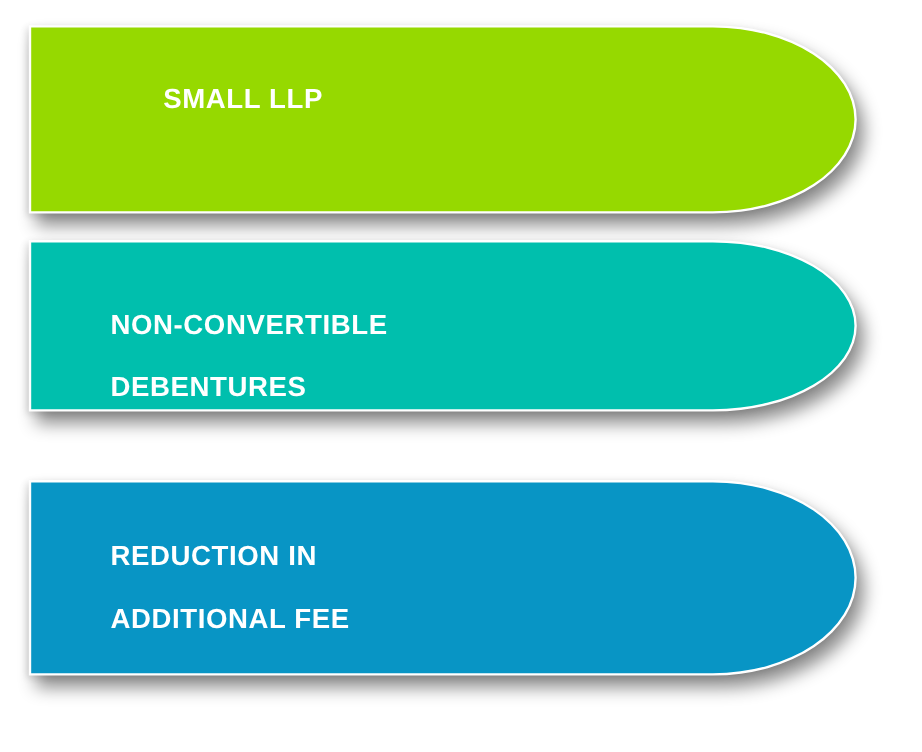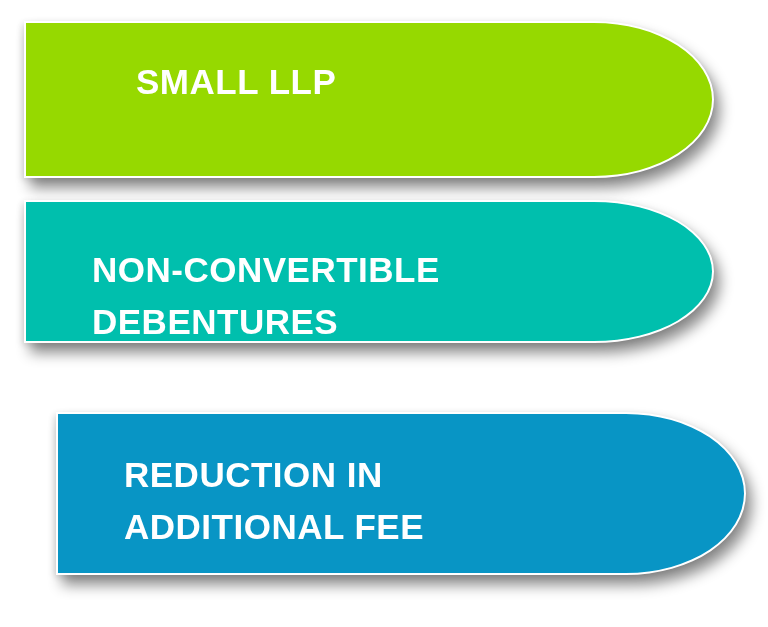--- a/index.html
+++ b/index.html
@@ -14,30 +14,30 @@
       width: 690px;
       box-sizing: border-box;
       border: 2px solid #ffffff;
       border-radius: 0 120px 120px 0 / 0 50% 50% 0;
       box-shadow: 6px 10px 14px rgba(0,0,0,0.45), -2px 2px 6px rgba(0,0,0,0.12);
     }
     .pill .label {
       position: absolute;
       color: #ffffff;
       font-weight: bold;
-      font-size: 35px;
+      font-size: 23px;
       line-height: 52px;
       letter-spacing: 0.5px;
       white-space: nowrap;
     }
     #pill-1 { top: 21px; height: 157px; }
     #pill-1 .label { left: 110px; top: 33px; }
     #pill-2 { top: 200px; height: 143px; }
     #pill-2 .label { left: 66px; top: 42px; }
-    #pill-3 { top: 412px; height: 163px; margin-left: 32px; }
+    #pill-3 { top: 400px; height: 163px; }
     #pill-3 .label { left: 66px; top: 35px; }
   </style>
 </head>
 <body>
 
 <div id="pill-1" class="pill" style="background: rgb(150, 217, 0);">
   <div class="label">
     <span>SMALL LLP</span>
   </div>
 </div>

